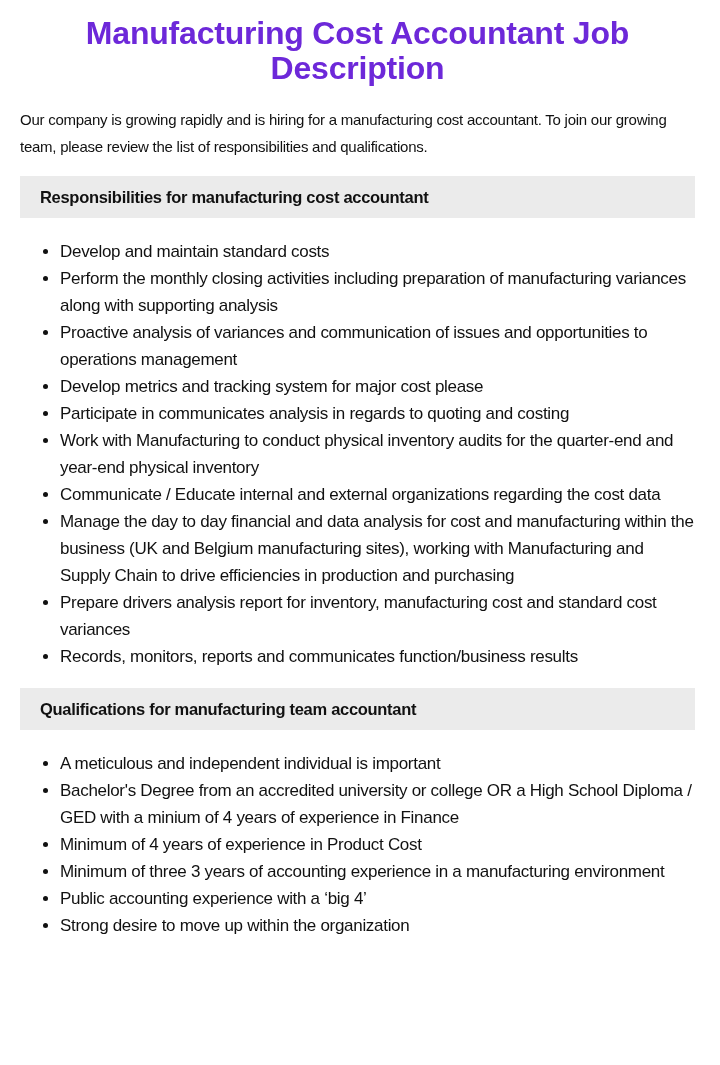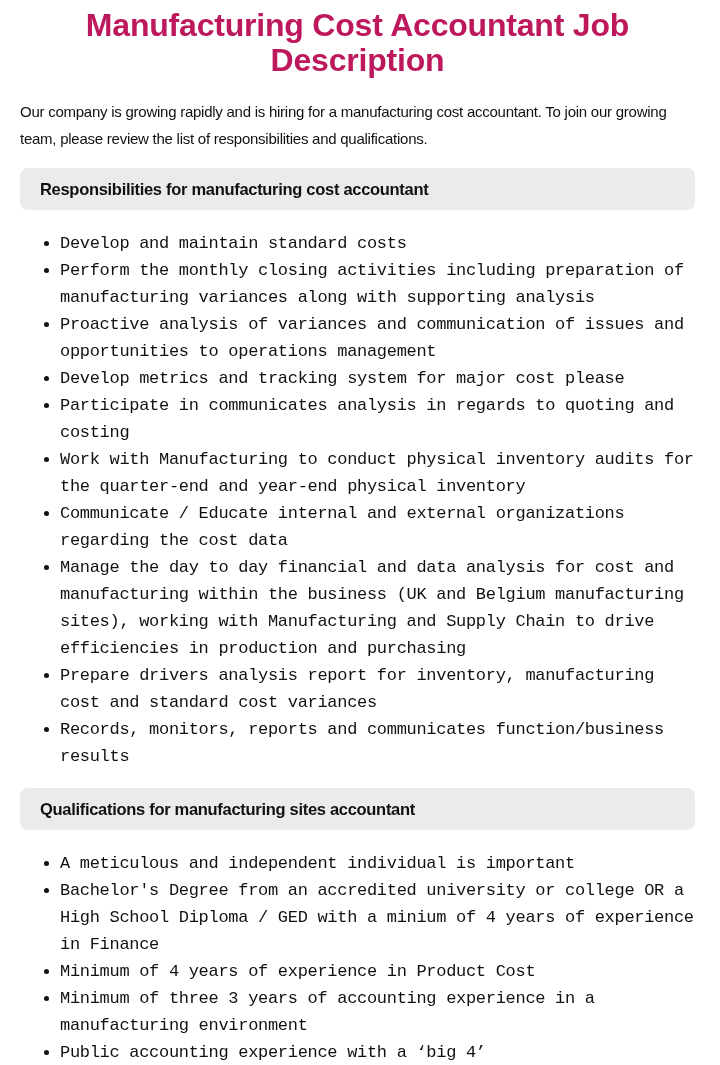--- a/index.html
+++ b/index.html
@@ -3,39 +3,39 @@
 <meta charset="utf-8">
 <style>
   html, body { margin: 0; padding: 0; background: #ffffff; }
   body {
     width: 720px; height: 1065px; overflow: hidden;
     font-family: "Liberation Sans", "DejaVu Sans", sans-serif;
     color: #111111;
   }
   .page { padding: 0 25px 0 20px; }
   h1 {
-    margin: 0; padding-top: 8px;
+    margin: 0; padding-top: 16px;
     font-size: 32px; line-height: 35px; font-weight: bold;
-    text-align: center; color: #be185d; letter-spacing: -0.2px;
+    text-align: center; color: #6d28d9; letter-spacing: -0.2px;
   }
   .intro {
     margin: 20px 0 0 0;
     font-size: 15px; line-height: 27px; letter-spacing: -0.25px;
   }
   .section-header {
     margin-top: 16px;
     background: #ebebeb;
     height: 42px;
     padding-left: 20px;
     display: flex; align-items: center;
-    font-size: 16.5px; font-weight: bold; letter-spacing: -0.3px; border-radius: 8px;
+    font-size: 16.5px; font-weight: bold; letter-spacing: -0.3px;
   }
   ul {
     margin: 20px 0 0 0; padding-left: 40px;
-    font-size: 17px; line-height: 27px; letter-spacing: -0.3px; font-family: Liberation Mono, monospace;
+    font-size: 17px; line-height: 27px; letter-spacing: -0.3px;
   }
   li { margin: 0; padding: 0; }
   .q-header { margin-top: 18px; }
 </style>
 </head>
 <body>
 
 <div class="page">
   <h1>Manufacturing Cost Accountant Job Description</h1>
   <p class="intro">Our company is growing rapidly and is hiring for a manufacturing cost accountant. To join our growing team, please review the list of responsibilities and qualifications.</p>
@@ -50,21 +50,21 @@
     <li>Develop metrics and tracking system for major cost please</li>
     <li>Participate in communicates analysis in regards to quoting and costing</li>
     <li>Work with Manufacturing to conduct physical inventory audits for the quarter-end and year-end physical inventory</li>
     <li>Communicate / Educate internal and external organizations regarding the cost data</li>
     <li>Manage the day to day financial and data analysis for cost and manufacturing within the business (UK and Belgium manufacturing sites), working with Manufacturing and Supply Chain to drive efficiencies in production and purchasing</li>
     <li>Prepare drivers analysis report for inventory, manufacturing cost and standard cost variances</li>
     <li>Records, monitors, reports and communicates function/business results</li>
   </ul>
 
   <div class="section-header q-header">
-    <span>Qualifications for manufacturing sites accountant</span>
+    <span>Qualifications for manufacturing team accountant</span>
   </div>
   <ul>
     <li>A meticulous and independent individual is important</li>
     <li>Bachelor's Degree from an accredited university or college OR a High School Diploma / GED with a minium of 4 years of experience in Finance</li>
     <li>Minimum of 4 years of experience in Product Cost</li>
     <li>Minimum of three 3 years of accounting experience in a manufacturing environment</li>
     <li>Public accounting experience with a ‘big 4’</li>
     <li>Strong desire to move up within the organization</li>
   </ul>
 </div>

